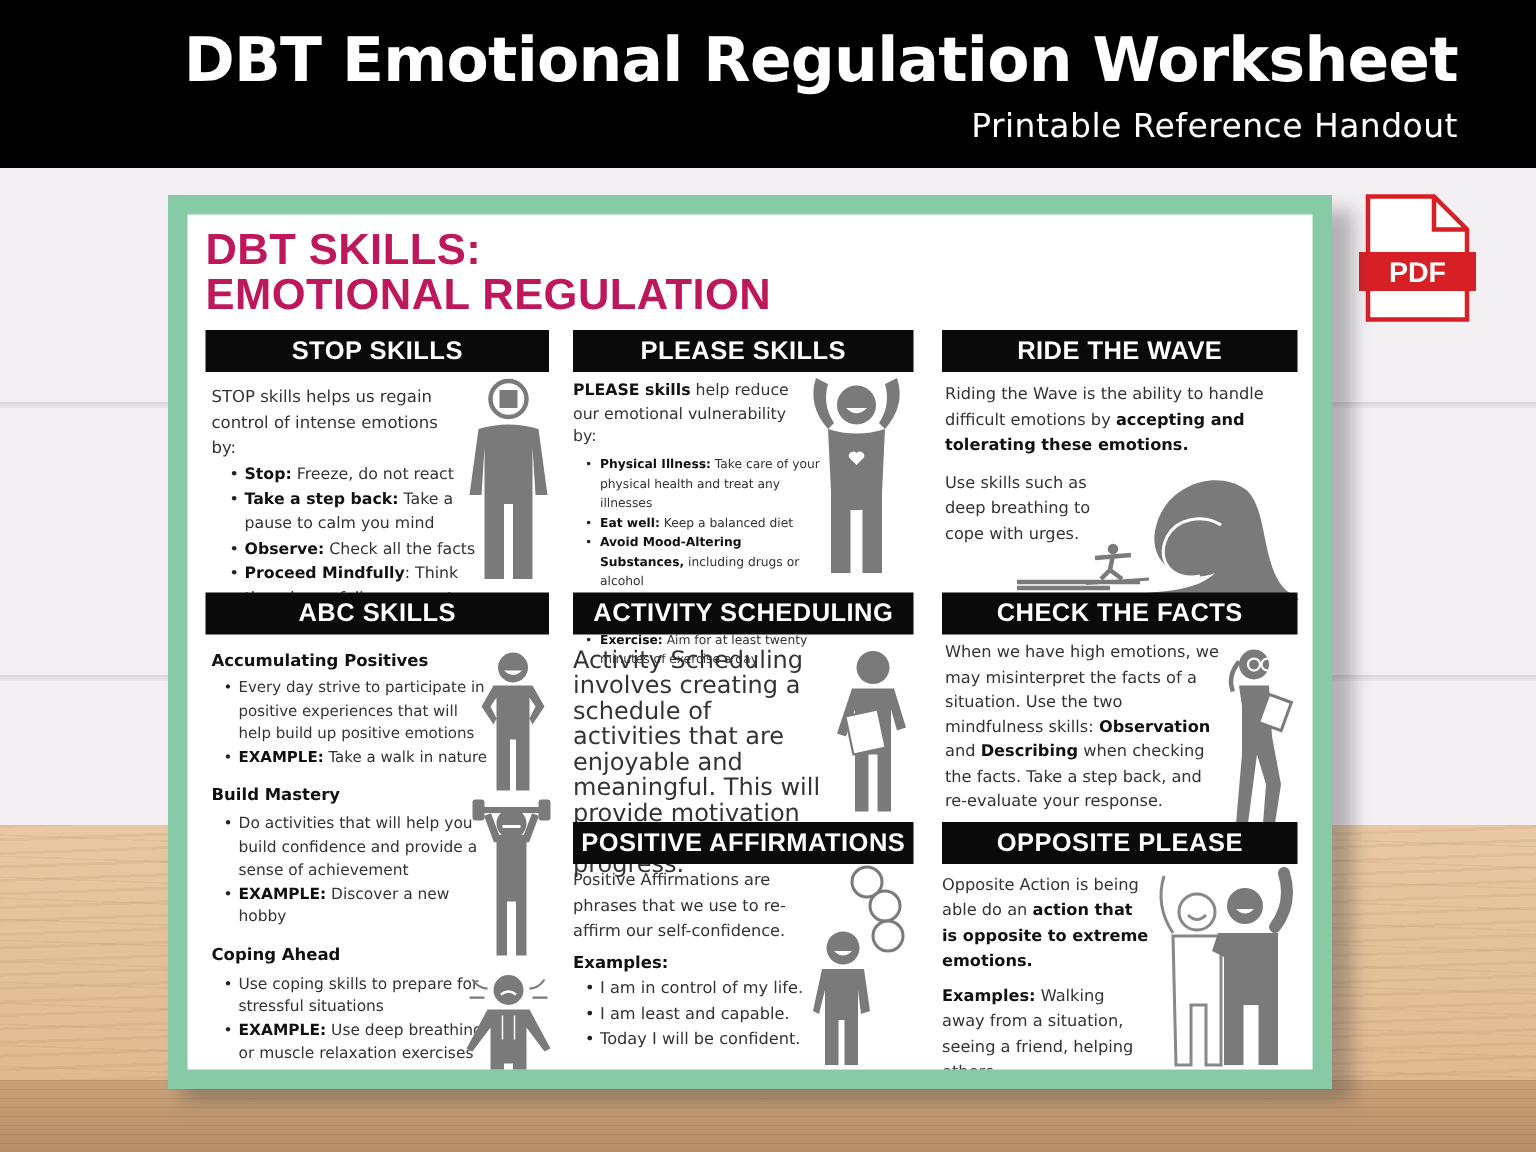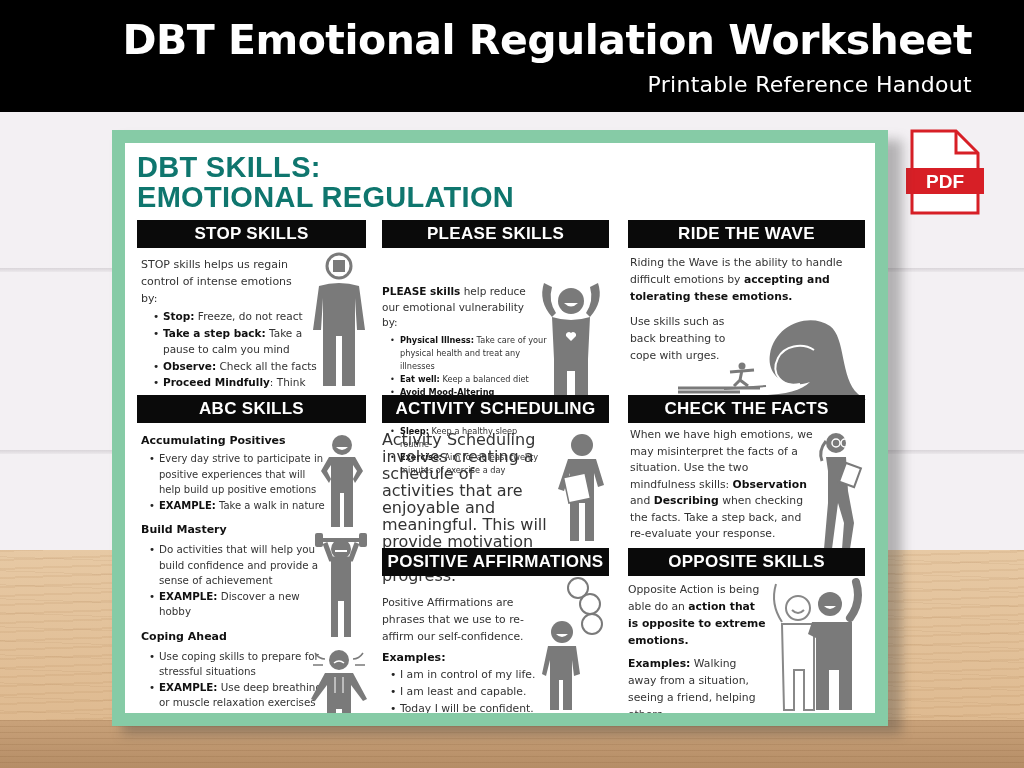--- a/index.html
+++ b/index.html
@@ -24,21 +24,21 @@
     background: repeating-linear-gradient(180deg, rgba(120,80,40,0.15) 0 1px, transparent 1px 6px), linear-gradient(#c9a27a, #b58d66); }
 
   
   .pdf-icon { position: absolute; left: 906px; top: 128px; width: 78px; height: 88px; }
 
   
   .shadow { position: absolute; left: 122px; top: 140px; width: 780px; height: 594px; background: rgba(60,60,60,0.35); filter: blur(6px); }
   .frame { position: absolute; left: 112px; top: 130px; width: 776px; height: 596px; background: #86cba6; }
   .sheet { position: absolute; left: 125px; top: 143px; width: 750px; height: 570px; background: #fff; overflow: hidden; }
 
-  .sheet-title { position: absolute; left: 12px; top: 9px; font-family: "Liberation Sans", sans-serif; font-weight: bold; font-size: 29px; line-height: 30px; color: #0f766e; letter-spacing: 0.3px; }
+  .sheet-title { position: absolute; left: 12px; top: 9px; font-family: "Liberation Sans", sans-serif; font-weight: bold; font-size: 29px; line-height: 30px; color: #be185d; letter-spacing: 0.3px; }
 
   .sec { position: absolute; }
   .sec-head { background: #0a0a0a; color: #fff; font-family: "Liberation Sans", sans-serif; font-weight: bold; font-size: 17px; height: 28px; line-height: 28px; text-align: center; letter-spacing: 0.3px; }
   .sec-body { position: relative; font-family: "DejaVu Sans", sans-serif; color: #333; }
   .txt { font-size: 11px; line-height: 17px; color: #333; }
   .txt b, .lbl { color: #111; font-weight: bold; }
   .sm { font-size: 8.2px; line-height: 13px; }
   ul.bl { list-style: none; }
   ul.bl li { position: relative; padding-left: 12px; }
   ul.bl li::before { content: "\2022"; position: absolute; left: 2px; color: #222; }
@@ -91,21 +91,21 @@
       <svg class="fig" style="left:172px; top:4px;" width="60" height="138" viewBox="0 0 60 138">
         <circle cx="30" cy="14" r="12" fill="#fff" stroke="#7a7a7a" stroke-width="3"></circle>
         <rect x="24" y="8" width="12" height="12" fill="#7a7a7a"></rect>
         <path d="M10 34 Q30 28 50 34 L56 78 H48 L46 46 V134 H33 V84 H27 V134 H14 V46 L12 78 H4 Z" fill="#7a7a7a"></path>
       </svg>
     </div>
   </div>
 
   <div class="sec" style="left:257px; top:77px; width:227px; height:170px;">
     <div class="sec-head">PLEASE SKILLS</div>
-    <div class="sec-body" style="padding:5px 0 0 0;margin-top:31px;">
+    <div class="sec-body" style="padding:5px 0 0 0;">
       <div class="txt" style="width:160px; font-size:10.5px; line-height:15.5px;"><b>PLEASE skills</b><span> help reduce our emotional vulnerability by:</span></div>
       <ul class="bl sm" style="margin-left:6px; width:160px; margin-top:3px;">
         <li><span class="lbl">Physical Illness:</span><span> Take care of your physical health and treat any illnesses</span></li>
         <li><span class="lbl">Eat well:</span><span> Keep a balanced diet</span></li>
         <li><span class="lbl">Avoid Mood-Altering Substances,</span><span> including drugs or alcohol</span></li>
         <li><span class="lbl">Sleep:</span><span> Keep a healthy sleep routine</span></li>
         <li><span class="lbl">Exercise:</span><span> Aim for at least twenty minutes of exercise a day</span></li>
       </ul>
       <svg class="fig" style="left:154px; top:0px;" width="70" height="136" viewBox="0 0 70 136">
         <path d="M8 4 Q2 22 16 38 L20 34 Q12 22 16 8 Z" fill="#7a7a7a"></path>
@@ -115,21 +115,21 @@
         <path d="M16 38 Q35 44 54 38 L52 80 V134 H39 V92 H31 V134 H18 V80 Z" fill="#7a7a7a"></path>
         <path d="M35 62 l-5 -5 a3 3 0 0 1 5 -3 a3 3 0 0 1 5 3 z" fill="#fff"></path>
       </svg>
     </div>
   </div>
 
   <div class="sec" style="left:503px; top:77px; width:237px; height:170px;">
     <div class="sec-head">RIDE THE WAVE</div>
     <div class="sec-body" style="padding:6px 0 0 2px;">
       <div class="txt" style="font-size:10.8px; line-height:17px;"><span>Riding the Wave is the ability to handle difficult emotions by </span><b>accepting and tolerating these emotions.</b></div>
-      <div class="txt" style="width:115px; margin-top:8px; font-size:10.8px; line-height:17px;">Use skills such as back breathing to cope with urges.</div>
+      <div class="txt" style="width:115px; margin-top:8px; font-size:10.8px; line-height:17px;">Use skills such as deep breathing to cope with urges.</div>
       <svg class="fig" style="left:42px; top:70px;" width="196" height="90" viewBox="0 0 196 90">
         <path d="M2 82 H196 L188 76 C170 60 176 20 160 8 C140 -6 105 6 100 36 C96 60 120 72 140 64 C128 76 104 78 60 78 L4 78 Z" fill="#7a7a7a"></path>
         <path d="M130 66 C112 70 100 56 108 40 C114 28 132 24 144 32" fill="none" stroke="#fff" stroke-width="2"></path>
         <path d="M8 70 H90 M8 74 H70" stroke="#7a7a7a" stroke-width="3"></path>
         <circle cx="72" cy="48" r="3.5" fill="#7a7a7a"></circle>
         <path d="M60 54 L84 52 M72 52 L70 62 L64 68 M70 62 L78 68" stroke="#7a7a7a" stroke-width="3" fill="none"></path>
         <path d="M54 71 L96 68" stroke="#7a7a7a" stroke-width="2"></path>
       </svg>
     </div>
   </div>
@@ -189,21 +189,21 @@
       <svg class="fig" style="left:172px; top:10px;" width="56" height="110" viewBox="0 0 56 110">
         <circle cx="28" cy="12" r="11" fill="#7a7a7a"></circle>
         <path d="M14 26 H42 L50 52 L44 54 L40 40 V108 H31 V70 H25 V108 H16 V40 L10 58 L4 56 Z" fill="#7a7a7a"></path>
         <rect x="12" y="42" width="22" height="26" transform="rotate(-12 23 55)" fill="#fff" stroke="#7a7a7a" stroke-width="1.5"></rect>
       </svg>
     </div>
   </div>
 
   <div class="sec" style="left:257px; top:405px; width:227px; height:143px;">
     <div class="sec-head">POSITIVE AFFIRMATIONS</div>
-    <div class="sec-body" style="padding:18px 0 0 0;">
+    <div class="sec-body" style="padding:2px 0 0 0;">
       <div class="txt" style="width:150px; font-size:10.8px; line-height:17px;">Positive Affirmations are phrases that we use to re-affirm our self-confidence.</div>
       <div class="subhead" style="margin-top:5px;">Examples:</div>
       <ul class="bl txt" style="margin-left:6px; font-size:10.8px; line-height:17px;">
         <li>I am in control of my life.</li>
         <li>I am least and capable.</li>
         <li>Today I will be confident.</li>
       </ul>
       <svg class="fig" style="left:160px; top:0px;" width="66" height="136" viewBox="0 0 66 136">
         <circle cx="36" cy="12" r="10" fill="#fff" stroke="#7a7a7a" stroke-width="2"></circle>
         <circle cx="48" cy="28" r="10" fill="#fff" stroke="#7a7a7a" stroke-width="2"></circle>
@@ -224,21 +224,21 @@
         <circle cx="22" cy="12" r="4" fill="none" stroke="#fff" stroke-width="1.5"></circle>
         <circle cx="31" cy="12" r="4" fill="none" stroke="#fff" stroke-width="1.5"></circle>
         <path d="M12 10 Q4 20 8 30" stroke="#7a7a7a" stroke-width="3" fill="none"></path>
         <path d="M12 26 H32 L34 60 L40 92 L36 118 H28 L30 92 L24 72 L18 118 H10 L14 72 V40 Z" fill="#7a7a7a"></path>
         <rect x="28" y="34" width="16" height="20" transform="rotate(20 36 44)" fill="#fff" stroke="#7a7a7a" stroke-width="2"></rect>
       </svg>
     </div>
   </div>
 
   <div class="sec" style="left:503px; top:405px; width:237px; height:165px;">
-    <div class="sec-head">OPPOSITE SKILLS</div>
+    <div class="sec-head">OPPOSITE PLEASE</div>
     <div class="sec-body" style="padding:5px 0 0 0;">
       <div class="txt" style="width:140px; font-size:10.8px; line-height:17px;"><span>Opposite Action is being able do an </span><b>action that is opposite to extreme emotions.</b></div>
       <div class="txt" style="width:140px; margin-top:6px; font-size:10.8px; line-height:17px;"><b>Examples:</b><span> Walking away from a situation, seeing a friend, helping others</span></div>
       <svg class="fig" style="left:140px; top:2px;" width="96" height="134" viewBox="0 0 96 134">
         <path d="M8 6 Q2 26 14 44" stroke="#888" stroke-width="2" fill="none"></path>
         <circle cx="30" cy="30" r="12" fill="#fff" stroke="#888" stroke-width="2"></circle>
         <path d="M24 32 Q30 38 36 32" stroke="#888" stroke-width="2" fill="none"></path>
         <path d="M14 46 H46 V132 H36 V92 H26 V132 H16 Z" fill="#fff" stroke="#888" stroke-width="2"></path>
         <path d="M88 4 Q94 24 82 40" stroke="#7a7a7a" stroke-width="8" fill="none" stroke-linecap="round"></path>
         <circle cx="62" cy="26" r="12" fill="#7a7a7a"></circle>

